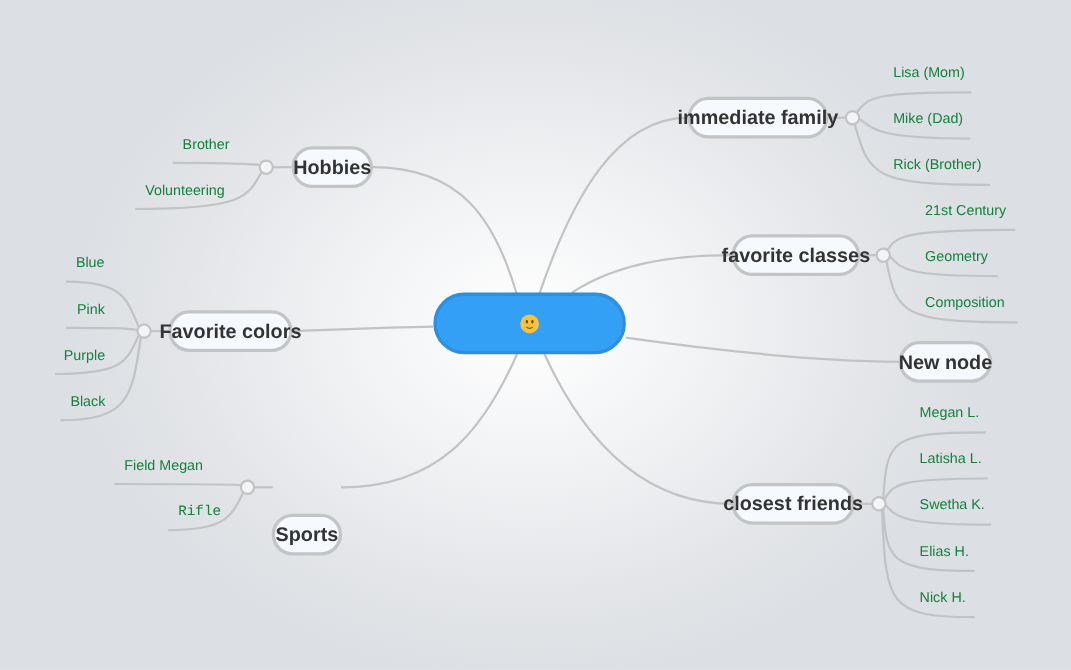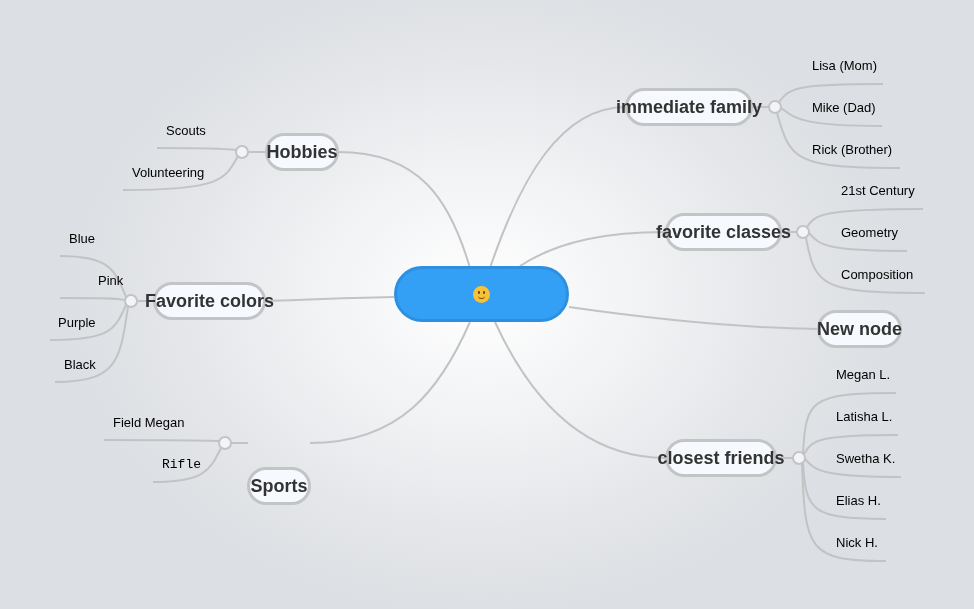--- a/index.html
+++ b/index.html
@@ -7,21 +7,21 @@
     background:radial-gradient(ellipse 420px 330px at 480px 295px,#ffffff 0%,#f1f2f4 40%,#e3e5e8 75%,#dcdfe3 100%);
     font-family:"Liberation Sans",sans-serif;}
   svg.lines{position:absolute;left:0;top:0;}
   .node{position:absolute;box-sizing:border-box;border:3px solid #c3c4c6;background:#f6f9fe;border-radius:20px;
     font-weight:bold;font-size:18px;color:#333;display:flex;align-items:center;justify-content:center;height:38px;white-space:nowrap;}
   .central{position:absolute;left:394px;top:266px;width:175px;height:56px;background:#34a0f5;border:3px solid #2d8fe0;border-radius:28px;
     box-sizing:border-box;color:#fff;font-weight:bold;font-size:18px;display:flex;align-items:center;justify-content:center;gap:6px;}
   .emoji{width:17px;height:17px;border-radius:50%;background:#f7c23a;position:relative;display:inline-block;}
   .emoji::before{content:"";position:absolute;left:5px;top:5px;width:2px;height:3px;background:#6b4a10;box-shadow:5px 0 0 #6b4a10;border-radius:1px;}
   .emoji::after{content:"";position:absolute;left:5px;top:9px;width:7px;height:3px;border-bottom:1.5px solid #6b4a10;border-radius:0 0 6px 6px;}
-  .leaf{position:absolute;font-size:13px;color:#000000;white-space:nowrap;}
+  .leaf{position:absolute;font-size:13px;color:#15803d;white-space:nowrap;}
 </style>
 </head>
 <body>
 
 <svg class="lines" width="974" height="609" fill="none" stroke="#c2c3c5" stroke-width="2">
 
   <path d="M470,268 C450,200 420,152 338,152"></path>
   <path d="M394,297 C340,298 300,300 266,301"></path>
   <path d="M470,322 C440,390 400,443 310,443"></path>
   <path d="M490,268 C520,180 560,107 626,107"></path>
@@ -74,25 +74,25 @@
 </div>
 
 <div class="node" style="left:265px;top:133px;width:74px;">Hobbies</div>
 <div class="node" style="left:153px;top:282px;width:113px;">Favorite colors</div>
 <div class="node" style="left:247px;top:424px;width:64px;margin-top:43px;">Sports</div>
 <div class="node" style="left:625px;top:88px;width:128px;">immediate family</div>
 <div class="node" style="left:665px;top:213px;width:117px;">favorite classes</div>
 <div class="node" style="left:817px;top:310px;width:85px;">New node</div>
 <div class="node" style="left:665px;top:439px;width:112px;">closest friends</div>
 
-<span class="leaf" style="left:166px;top:123px;">Scouts</span>
+<span class="leaf" style="left:166px;top:123px;">Brother</span>
 <span class="leaf" style="left:132px;top:165px;">Volunteering</span>
 
 <span class="leaf" style="left:69px;top:231px;">Blue</span>
-<span class="leaf" style="left:70px;top:273px;margin-left:28px;">Pink</span>
+<span class="leaf" style="left:70px;top:273px;">Pink</span>
 <span class="leaf" style="left:58px;top:315px;">Purple</span>
 <span class="leaf" style="left:64px;top:357px;">Black</span>
 
 <span class="leaf" style="left:113px;top:415px;">Field Megan</span>
 <span class="leaf" style="left:162px;top:457px;font-family:Liberation Mono, monospace;">Rifle</span>
 
 <span class="leaf" style="left:812px;top:58px;">Lisa (Mom)</span>
 <span class="leaf" style="left:812px;top:100px;">Mike (Dad)</span>
 <span class="leaf" style="left:812px;top:142px;">Rick (Brother)</span>
 

